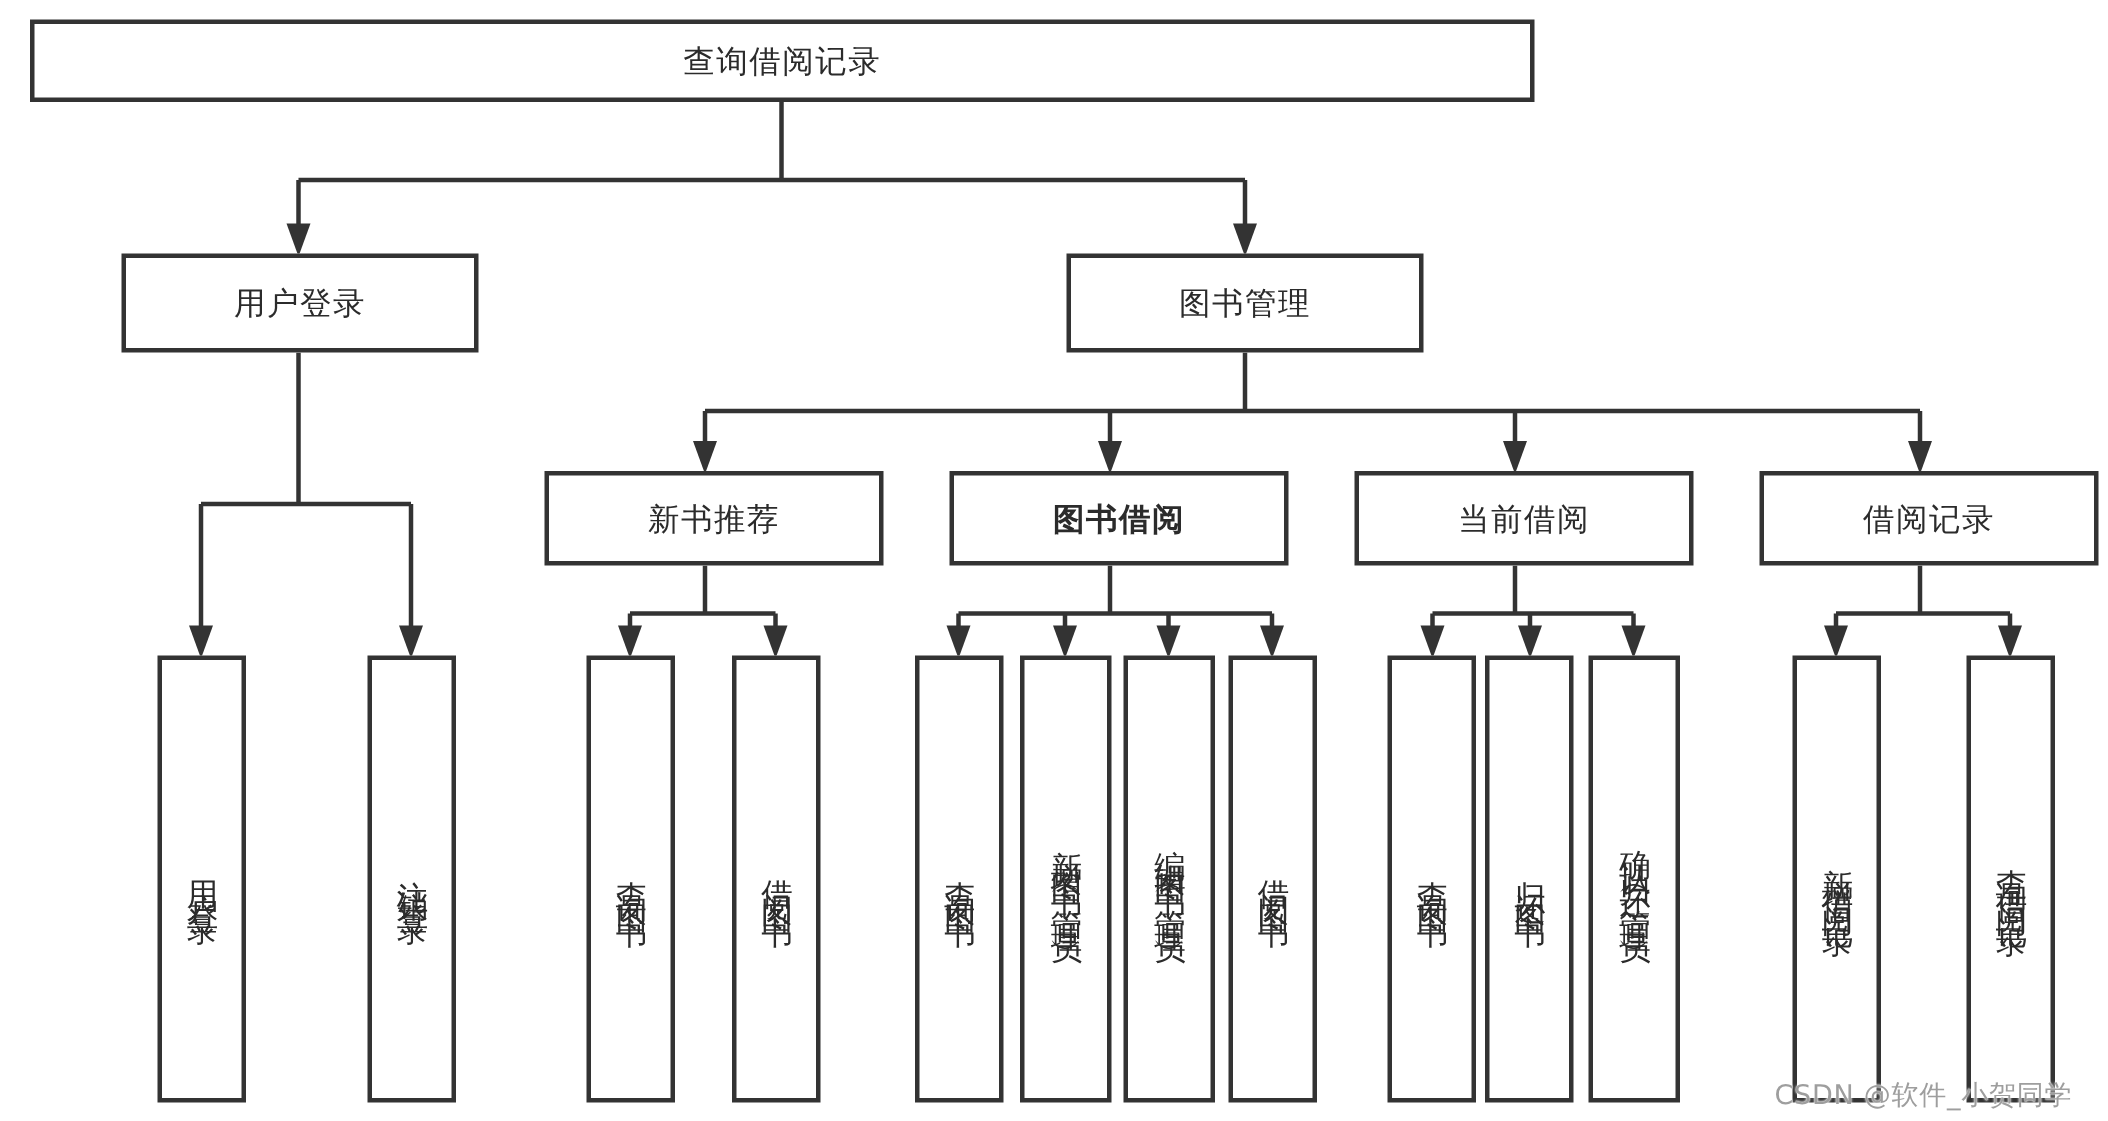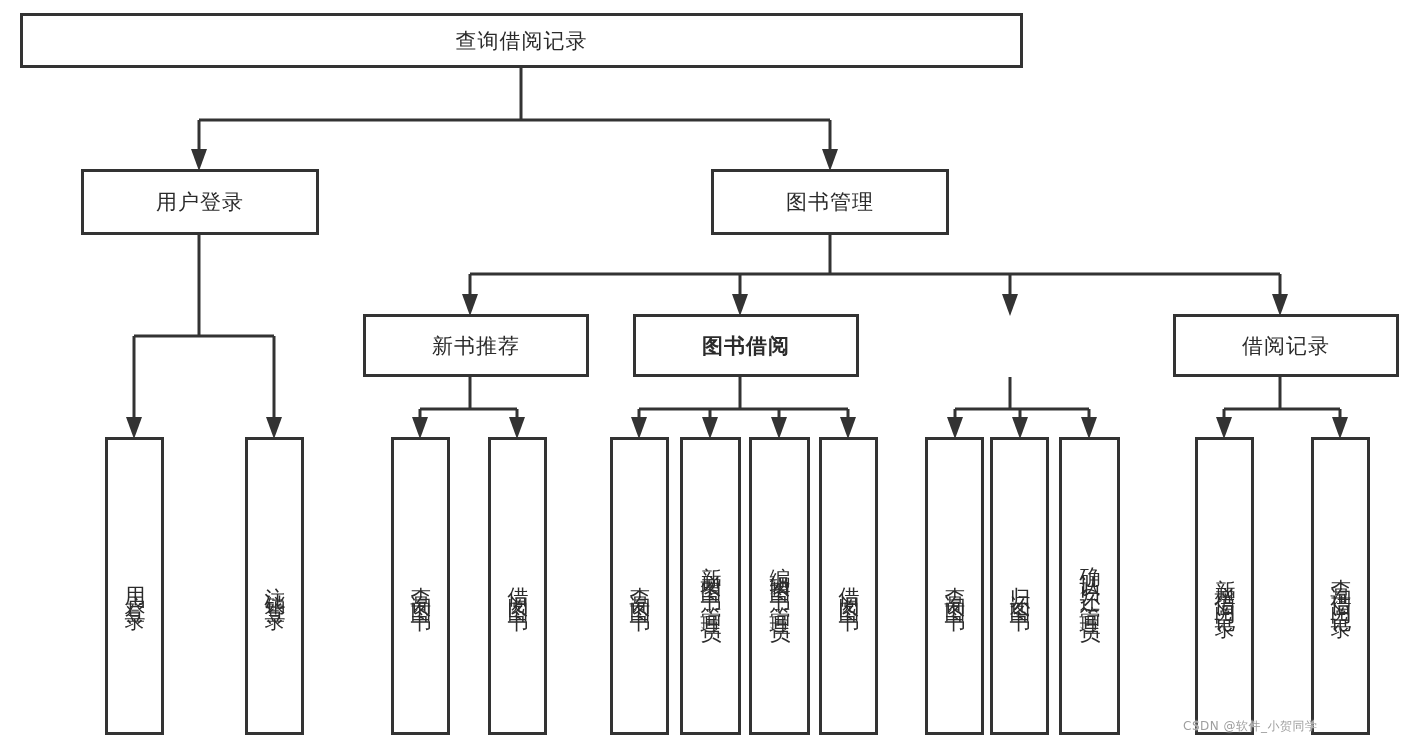--- a/index.html
+++ b/index.html
@@ -43,21 +43,21 @@
   .node-leaf span {
     writing-mode: vertical-rl;
     letter-spacing: 8px;
     font-size: 21px;
     line-height: 1;
   }
   .watermark {
     position: absolute;
     left: 1183px;
     top: 718px;
-    font-size: 12px;
+    font-size: 18px;
     color: #9e9e9e;
     text-shadow: 0 0 2px #ffffff, 0 0 1px #ffffff;
     white-space: nowrap;
     letter-spacing: 0.5px;
   }
 </style>
 </head>
 <body>
 
 <div class="canvas">
@@ -162,20 +162,23 @@
   <div class="node node-lv2" style="left:711px;">
     <span>图书管理</span>
   </div>
 
   <div class="node node-lv3" style="left:363px;">
     <span>新书推荐</span>
   </div>
   <div class="node node-lv3" style="left:633px;font-weight:bold;">
     <span>图书借阅</span>
   </div>
+  <div class="node node-lv3" style="left:903px;">
+    <span>当前借阅</span>
+  </div>
   <div class="node node-lv3" style="left:1173px;">
     <span>借阅记录</span>
   </div>
 
   <div class="node node-leaf" style="left:105px;">
     <span>用户登录</span>
   </div>
   <div class="node node-leaf" style="left:245px;">
     <span>注销登录</span>
   </div>

